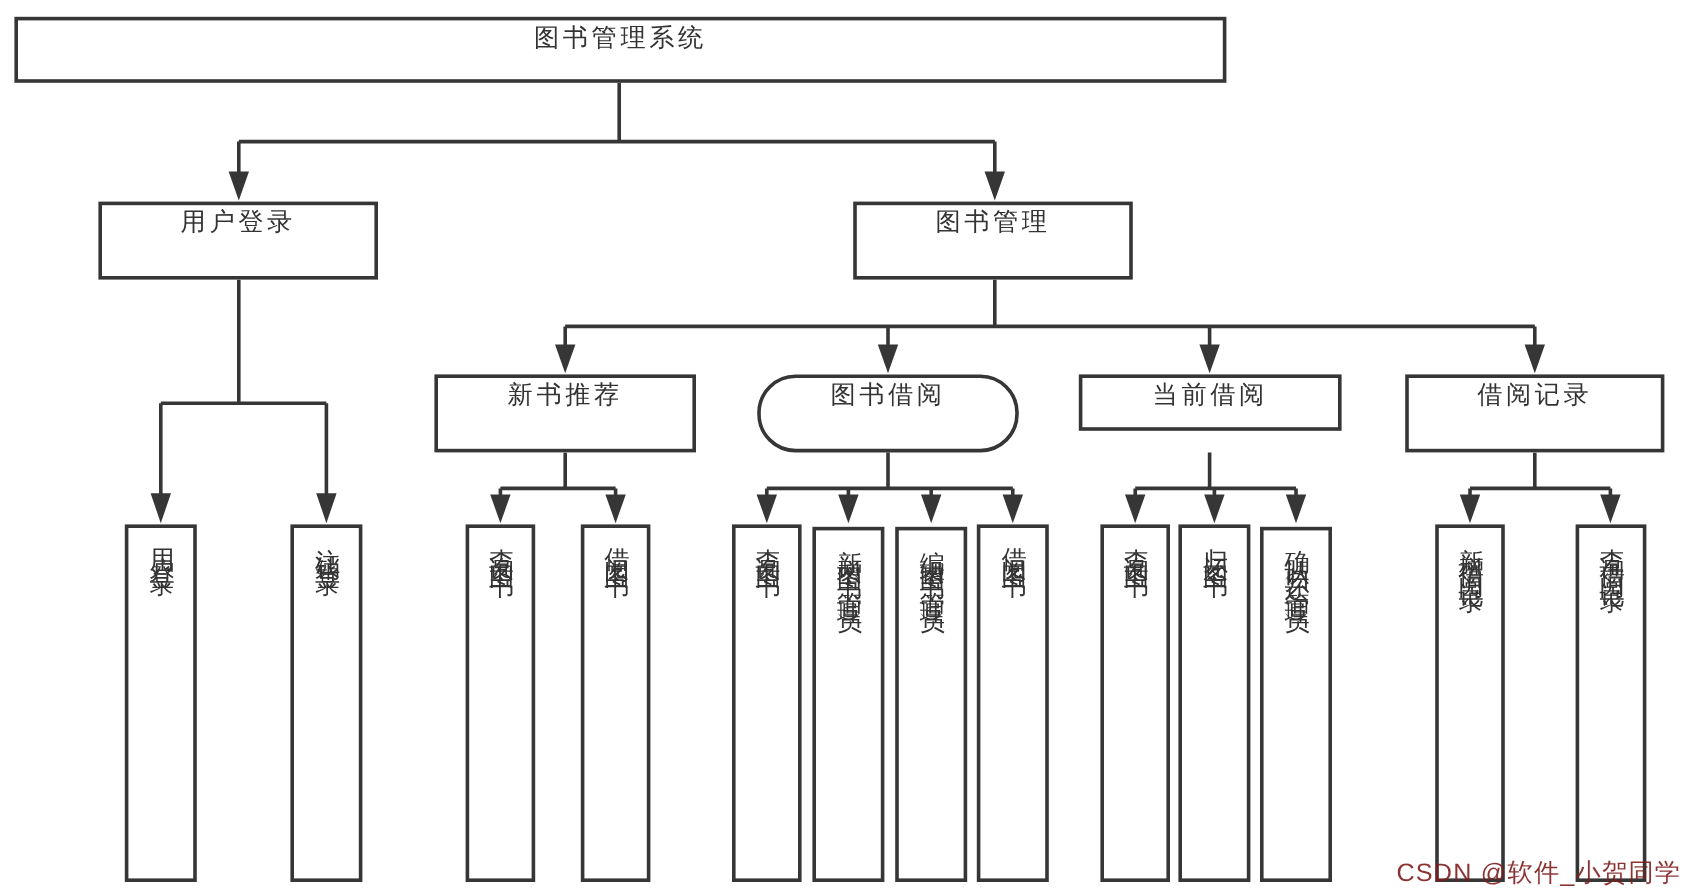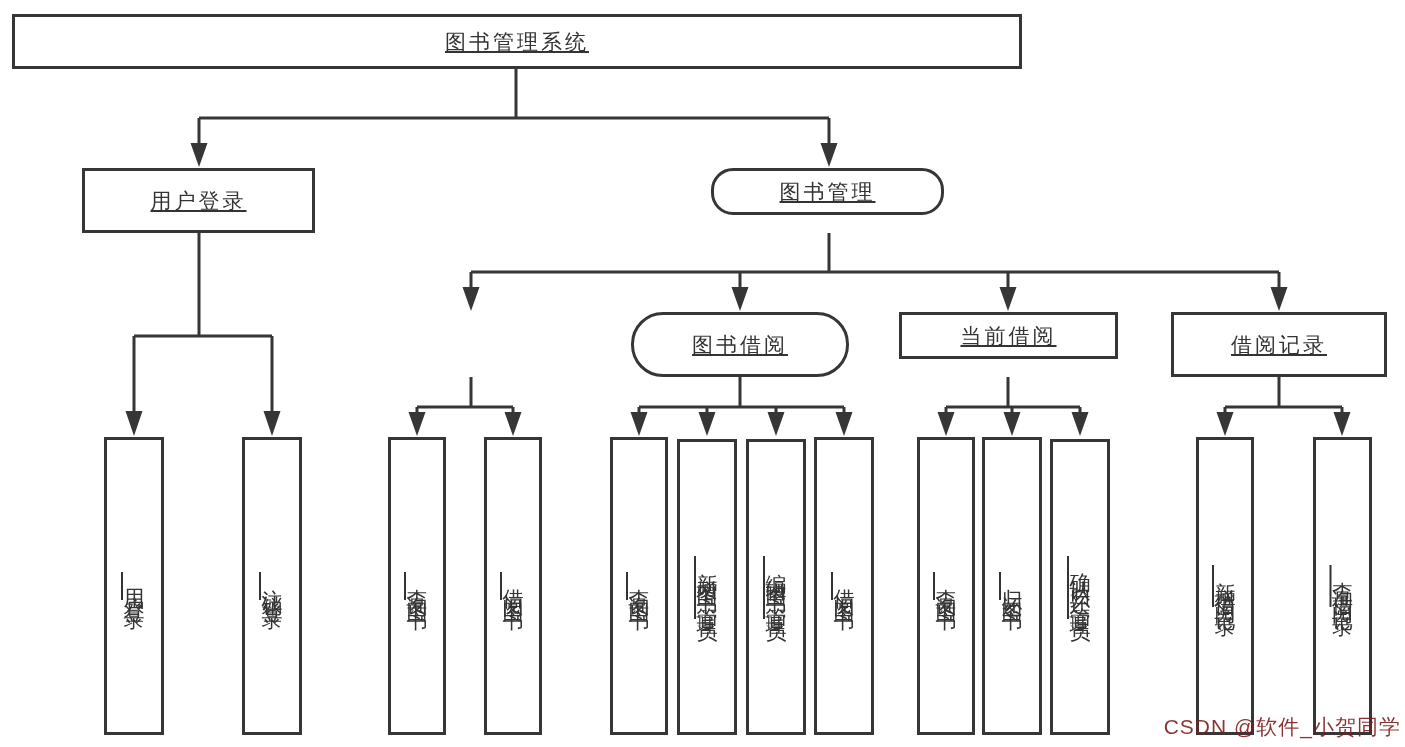--- a/index.html
+++ b/index.html
@@ -16,25 +16,24 @@
     left: 0; top: 0;
     width: 1405px; height: 747px;
     z-index: 1;
   }
   .box {
     position: absolute;
     box-sizing: border-box;
     border: 3px solid #363636;
     background: #ffffff;
     display: flex;
-    align-items: center;
+    align-items: flex-start;
     justify-content: center;
     color: #333333;
     z-index: 2;
-    text-decoration: underline;
   }
   .h-box { font-size: 21px; letter-spacing: 3px; }
   .v-box .vtext {
     writing-mode: vertical-rl;
     text-orientation: mixed;
     font-size: 21px;
     letter-spacing: 7px;
     color: #333333;
   }
   .watermark {
@@ -94,24 +93,27 @@
     </g>
   </svg>
 
   <div class="box h-box" style="left:12px; top:14px; width:1010px; height:55px;">
     <span>图书管理系统</span>
   </div>
 
   <div class="box h-box" style="left:82px; top:168px; width:233px; height:65px;">
     <span>用户登录</span>
   </div>
-  <div class="box h-box" style="left:711px; top:168px; width:233px; height:47px;border-radius:22px;">
+  <div class="box h-box" style="left:711px; top:168px; width:233px; height:65px;">
     <span>图书管理</span>
   </div>
 
+  <div class="box h-box" style="left:362px; top:312px; width:218px; height:65px;">
+    <span>新书推荐</span>
+  </div>
   <div class="box h-box" style="left:631px; top:312px; width:218px; height:65px;border-radius:32px;">
     <span>图书借阅</span>
   </div>
   <div class="box h-box" style="left:899px; top:312px; width:219px; height:47px;">
     <span>当前借阅</span>
   </div>
   <div class="box h-box" style="left:1171px; top:312px; width:216px; height:65px;">
     <span>借阅记录</span>
   </div>
 

